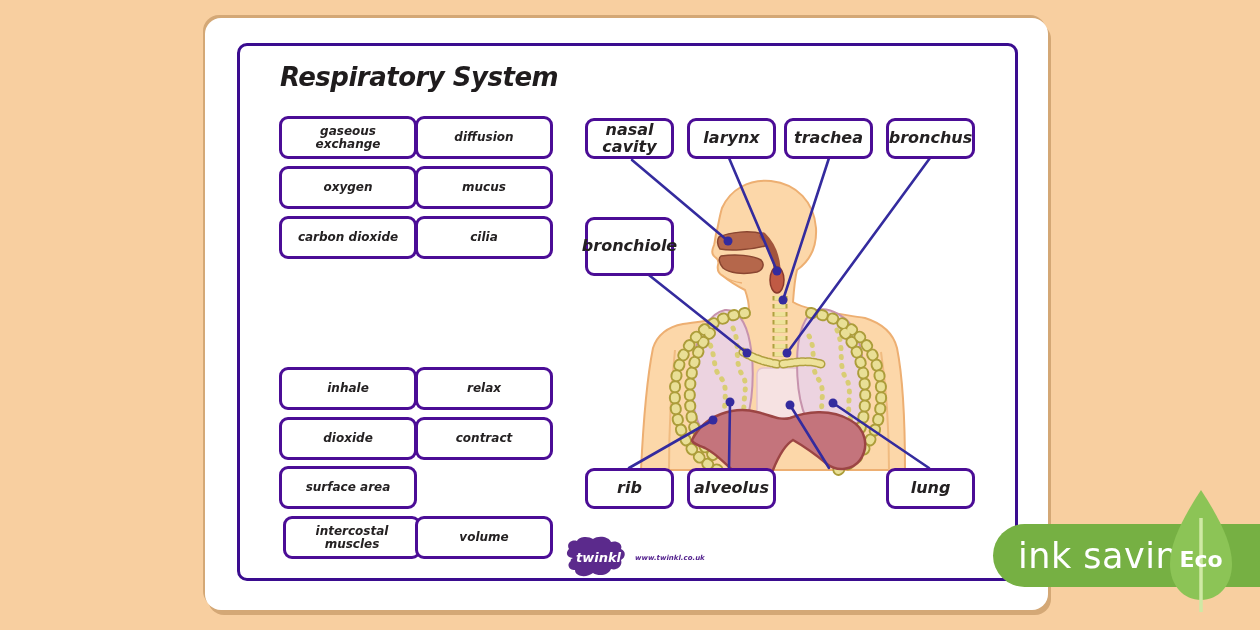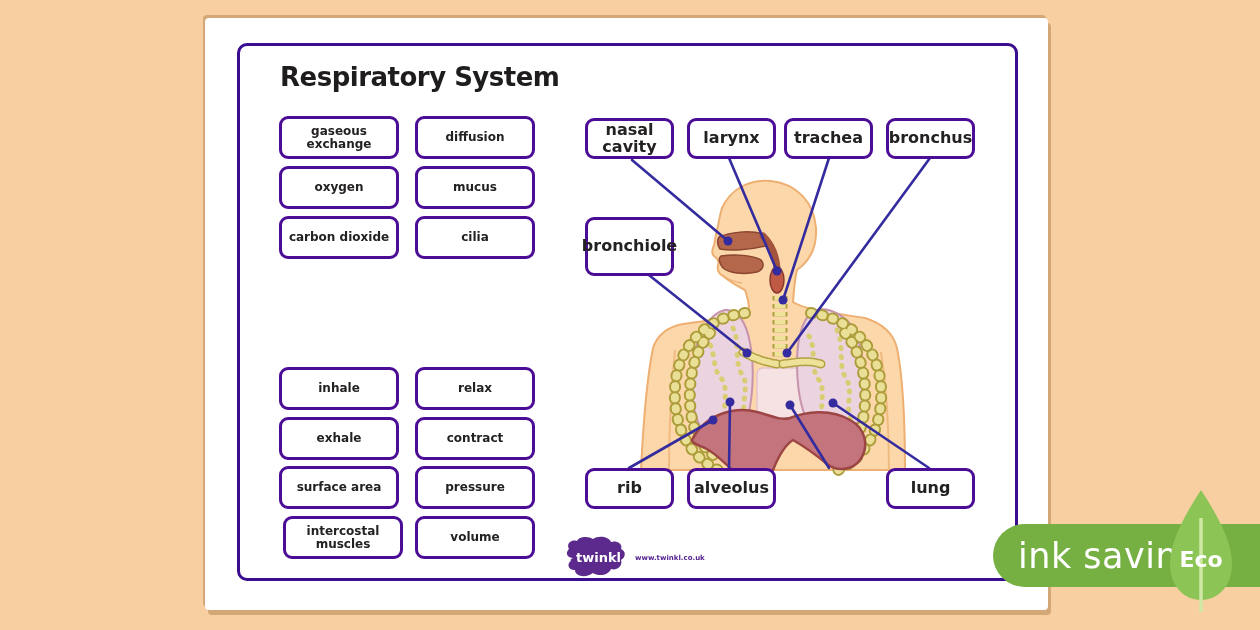--- a/index.html
+++ b/index.html
@@ -3,33 +3,34 @@
 <meta charset="utf-8">
 <style>
   html,body{margin:0;padding:0;}
   body{
     width:1260px;height:630px;overflow:hidden;position:relative;
     background:#f8cfa0;
     font-family:"DejaVu Sans","Liberation Sans",sans-serif;
   }
   .page{
     position:absolute;left:205px;top:18px;width:843px;height:592px;
-    background:#ffffff;border-radius:4px;
+    background:#ffffff;border-radius:16px;
     box-shadow:-2px -3px 0 rgba(169,120,66,.45), 3px 5px 0 rgba(169,120,66,.45);
+    font-style:italic;
   }
   .frame{
     position:absolute;left:32px;top:25px;width:781px;height:538px;
     border:3px solid #3a0c8f;border-radius:10px;box-sizing:border-box;
   }
   .title{
     position:absolute;left:75px;top:44px;margin:0;
     font-size:26px;font-weight:bold;color:#1f1c1d;letter-spacing:-.5px;
   }
   .card{
-    position:absolute;width:120px;height:43px;box-sizing:border-box;
+    position:absolute;width:138px;height:43px;box-sizing:border-box;
     border:3px solid #4b0d96;border-radius:9px;background:#fff;
     display:flex;align-items:center;justify-content:center;
     font-size:12px;font-weight:bold;color:#242122;text-align:center;line-height:1.05;
     padding:14px 4px;z-index:4;
   }
   .lbl{
     position:absolute;width:89px;height:41px;box-sizing:border-box;
     border:3px solid #4b0d96;border-radius:9px;background:#fff;
     display:flex;align-items:center;justify-content:center;
     font-size:16px;font-weight:bold;color:#242122;text-align:center;line-height:1.05;
@@ -64,24 +65,23 @@
 
   <div class="card" style="left:74px;top:98px">gaseous exchange</div>
   <div class="card" style="left:210px;top:98px">diffusion</div>
   <div class="card" style="left:74px;top:148px">oxygen</div>
   <div class="card" style="left:210px;top:148px">mucus</div>
   <div class="card" style="left:74px;top:198px">carbon dioxide</div>
   <div class="card" style="left:210px;top:198px">cilia</div>
 
   <div class="card" style="left:74px;top:349px">inhale</div>
   <div class="card" style="left:210px;top:349px">relax</div>
-  <div class="card" style="left:74px;top:399px">exhale</div>
+  <div class="card" style="left:74px;top:399px">dioxide</div>
   <div class="card" style="left:210px;top:399px">contract</div>
   <div class="card" style="left:74px;top:448px">surface area</div>
-  <div class="card" style="left:210px;top:448px">pressure</div>
   <div class="card" style="left:78px;top:498px">intercostal muscles</div>
   <div class="card" style="left:210px;top:498px">volume</div>
 
   <div class="lbl" style="left:380px;top:100px">nasal cavity</div>
   <div class="lbl" style="left:482px;top:100px">larynx</div>
   <div class="lbl" style="left:579px;top:100px">trachea</div>
   <div class="lbl" style="left:681px;top:100px">bronchus</div>
   <div class="lbl" style="left:380px;top:199px;height:59px">bronchiole</div>
   <div class="lbl" style="left:380px;top:450px">rib</div>
   <div class="lbl" style="left:482px;top:450px">alveolus</div>

